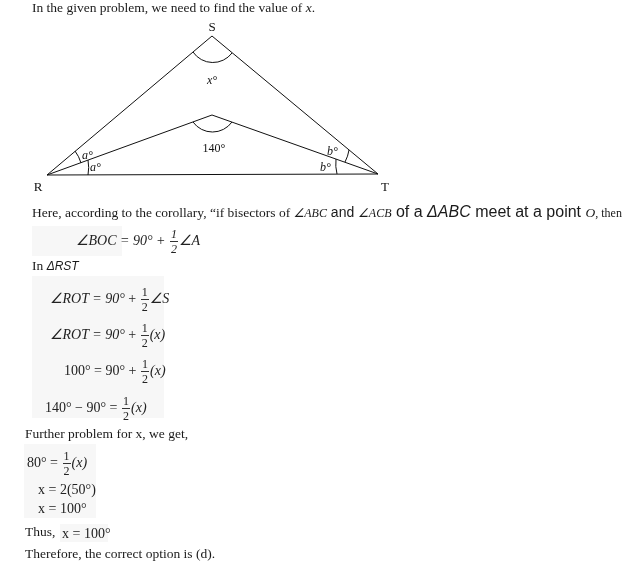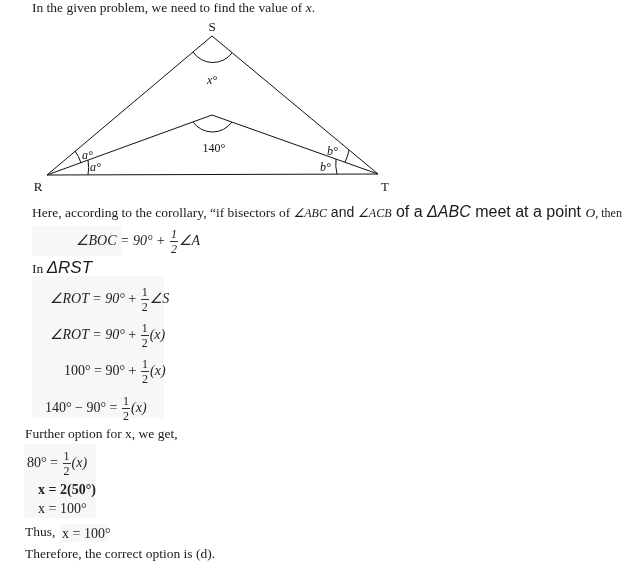--- a/index.html
+++ b/index.html
@@ -59,47 +59,47 @@
 <div class="abs serif" style="left:32px; top:203px;">
   <span>Here, according to the corollary, “if bisectors of </span><span class="it" style="font-size:12px;">∠ABC</span><span class="sans" style="font-size:14px;"> and </span><span class="it" style="font-size:12px;">∠ACB</span><span class="sans" style="font-size:16px;"> of a </span><span class="sans it" style="font-size:16px;">ΔABC</span><span class="sans" style="font-size:16px;"> meet at a point </span><span class="it">O</span><span style="font-size:12px;">, then</span>
 </div>
 
 <div class="eqbox" style="left:32px; top:226px; width:90px; height:30px;"></div>
 <div class="eq it" style="left:33px; top:228px;margin-left:43px;">
   <span>∠BOC = 90° + </span><span class="frac"><span class="num">1</span><span class="den">2</span></span><span>∠A</span>
 </div>
 
 <div class="abs serif" style="left:32px; top:258px;">
-  <span>In </span><span class="sans it" style="font-size:17px;">ΔRST</span>
+  <span>In </span><span class="sans it" style="font-size:12px;">ΔRST</span>
 </div>
 
 <div class="eqbox" style="left:32px; top:276px; width:132px; height:142px;"></div>
 
 <div class="eq" style="left:50px; top:286px;">
   <span class="it">∠ROT = 90°</span><span> + </span><span class="frac"><span class="num">1</span><span class="den">2</span></span><span class="it">∠S</span>
 </div>
 
 <div class="eq" style="left:50px; top:322px;">
   <span class="it">∠ROT = 90°</span><span> + </span><span class="frac"><span class="num">1</span><span class="den">2</span></span><span class="it">(x)</span>
 </div>
 
 <div class="eq" style="left:64px; top:358px;">
   <span>100° = 90°</span><span> + </span><span class="frac"><span class="num">1</span><span class="den">2</span></span><span class="it">(x)</span>
 </div>
 
 <div class="eq" style="left:45px; top:395px;">
   <span>140° − 90° = </span><span class="frac"><span class="num">1</span><span class="den">2</span></span><span class="it">(x)</span>
 </div>
 
-<div class="abs serif" style="left:25px; top:426px;">Further option for x, we get,</div>
+<div class="abs serif" style="left:25px; top:426px;">Further problem for x, we get,</div>
 
 <div class="eqbox" style="left:24px; top:444px; width:72px; height:74px;"></div>
 <div class="eq" style="left:27px; top:450px;">
   <span>80° = </span><span class="frac"><span class="num">1</span><span class="den">2</span></span><span class="it">(x)</span>
 </div>
-<div class="eq" style="left:38px; top:482px;font-weight:bold;">x = 2(50°)</div>
+<div class="eq" style="left:38px; top:482px;">x = 2(50°)</div>
 <div class="eq" style="left:38px; top:501px;">x = 100°</div>
 
 <div class="abs serif" style="left:25px; top:524px;">Thus,</div>
 <div class="eqbox" style="left:60px; top:524px; width:48px; height:18px;"></div>
 <div class="eq" style="left:62px; top:526px;">x = 100°</div>
 
 <div class="abs serif" style="left:25px; top:546px;">Therefore, the correct option is (d).</div>
 
 </body></html>

